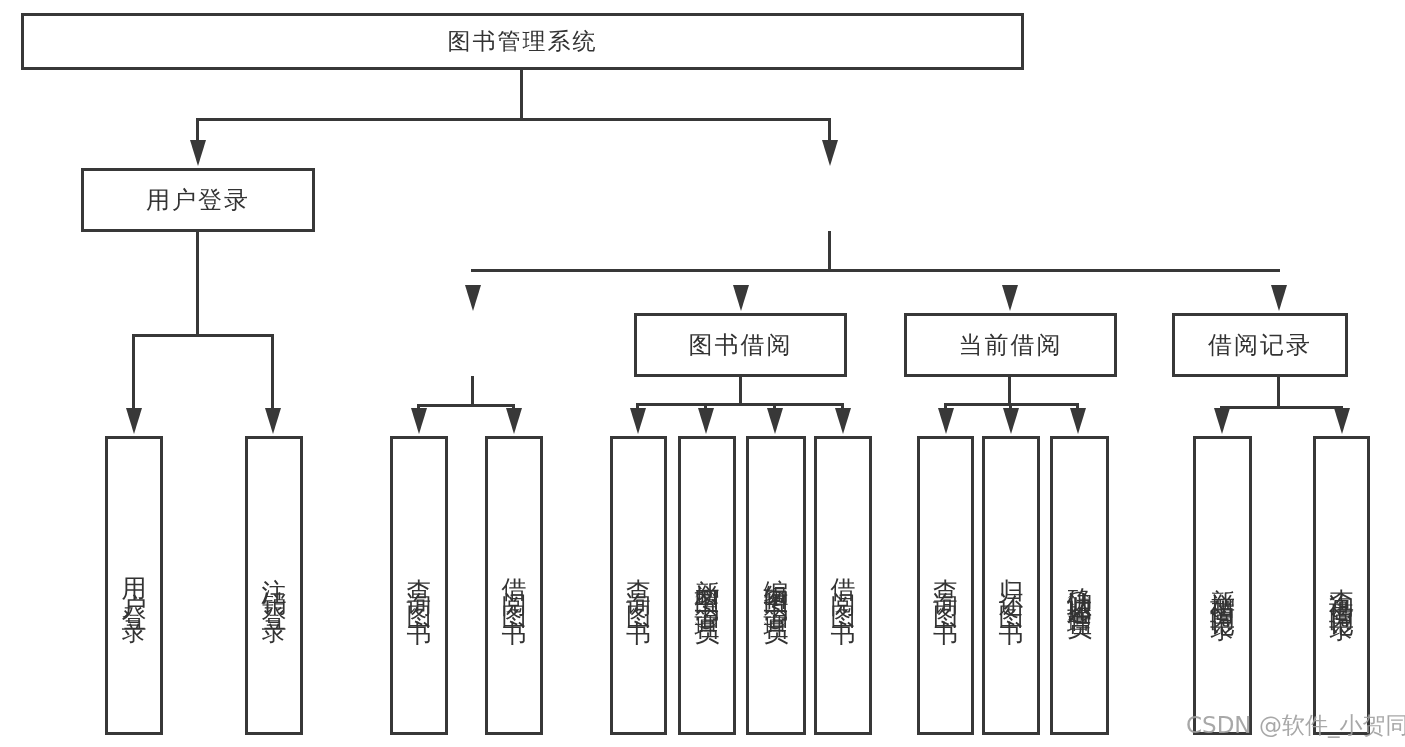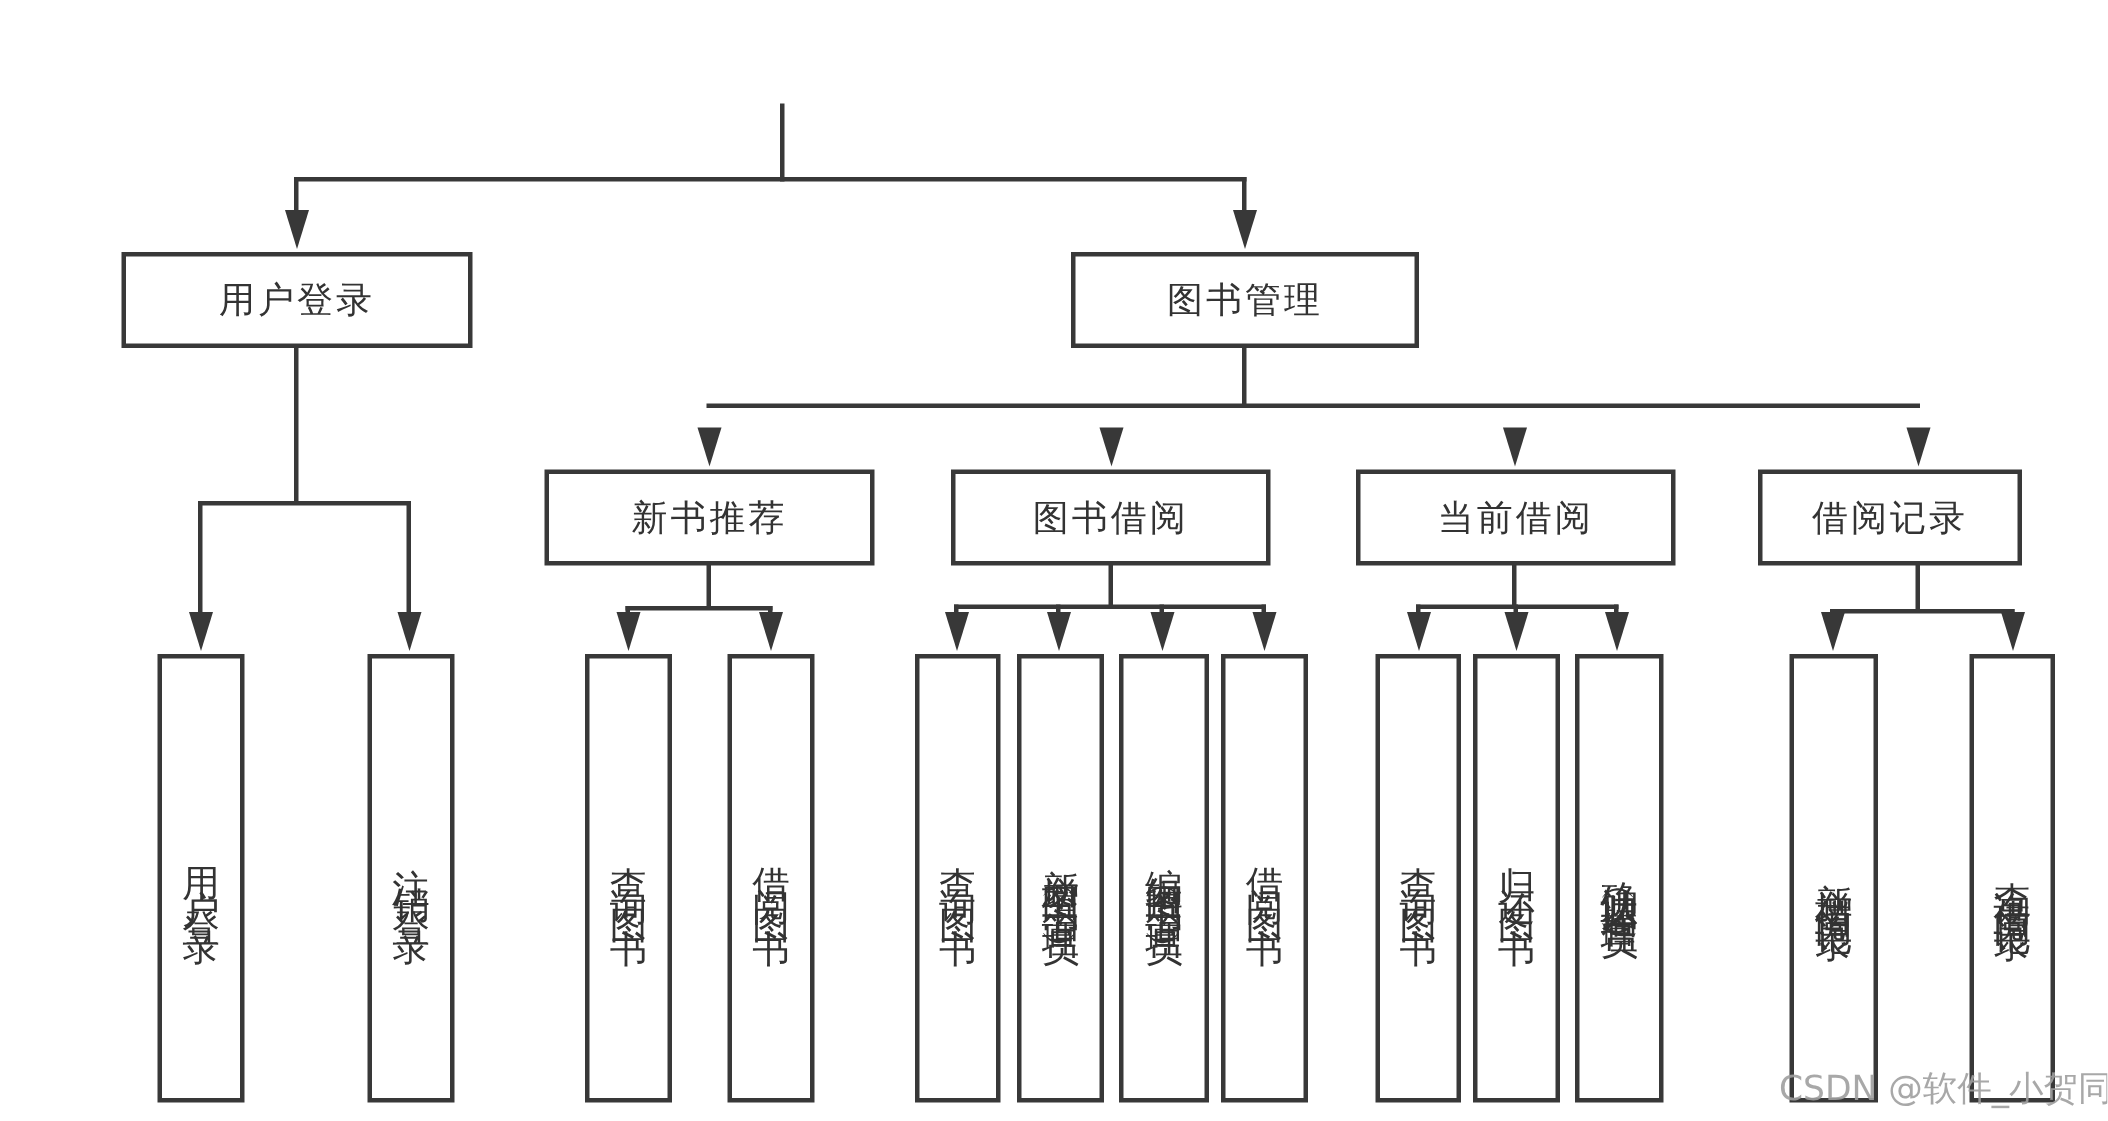--- a/index.html
+++ b/index.html
@@ -64,31 +64,28 @@
     color: rgba(158,158,158,0.9);
     white-space: nowrap;
     z-index: 5;
   }
 </style>
 </head>
 <body>
 
 <div id="canvas">
 
+  <div class="box hbox root-box" style="left:21px; top:13px; width:1003px; height:57px;">
+    <span>图书管理系统</span>
+  </div>
 
   <div class="box hbox" style="left:81px; top:168px; width:234px; height:64px;">
     <span>用户登录</span>
   </div>
-  <div class="box hbox" style="left:714px; top:168px; width:232px; height:64px;">
-    <span>图书管理</span>
-  </div>
 
-  <div class="box hbox" style="left:363px; top:313px; width:220px; height:64px;">
-    <span>新书推荐</span>
-  </div>
   <div class="box hbox" style="left:634px; top:313px; width:213px; height:64px;">
     <span>图书借阅</span>
   </div>
   <div class="box hbox" style="left:904px; top:313px; width:213px; height:64px;">
     <span>当前借阅</span>
   </div>
   <div class="box hbox" style="left:1172px; top:313px; width:176px; height:64px;">
     <span>借阅记录</span>
   </div>
 

